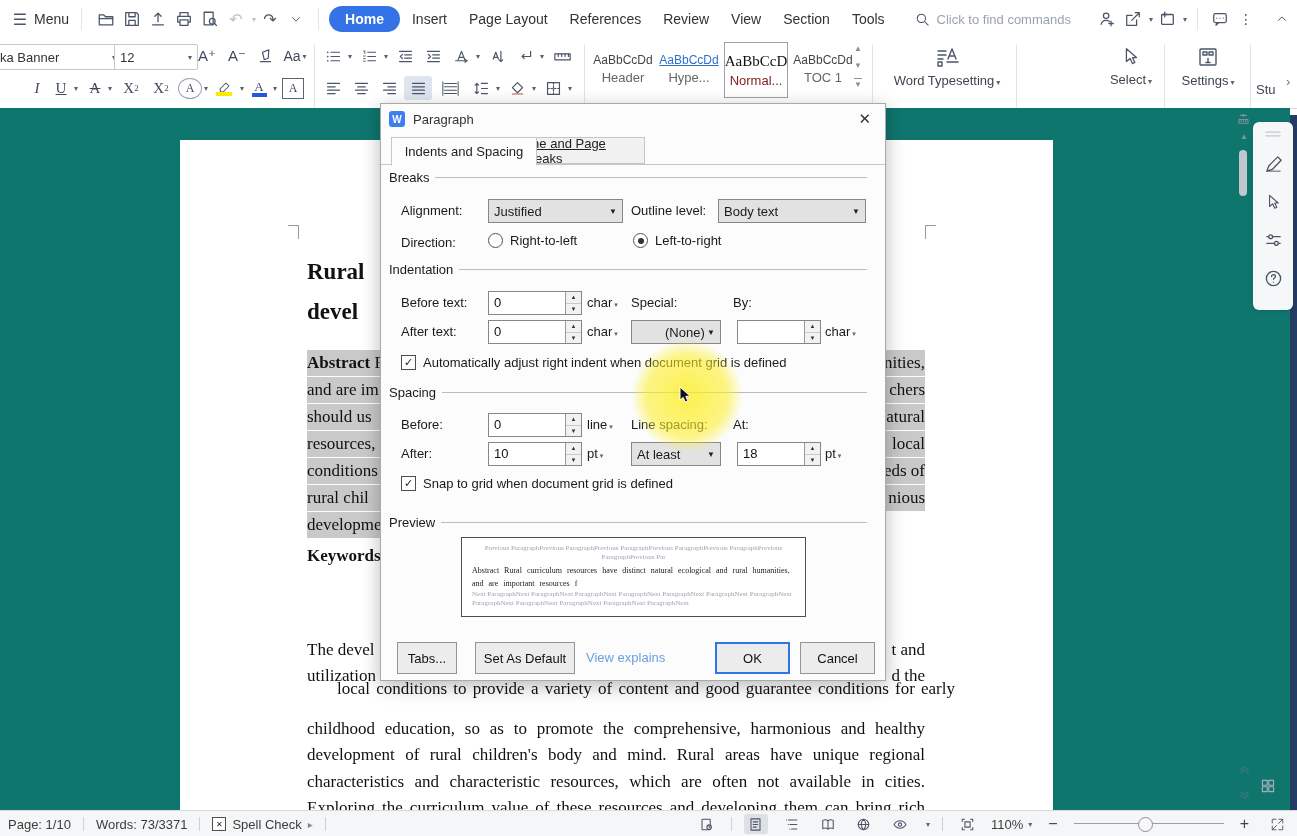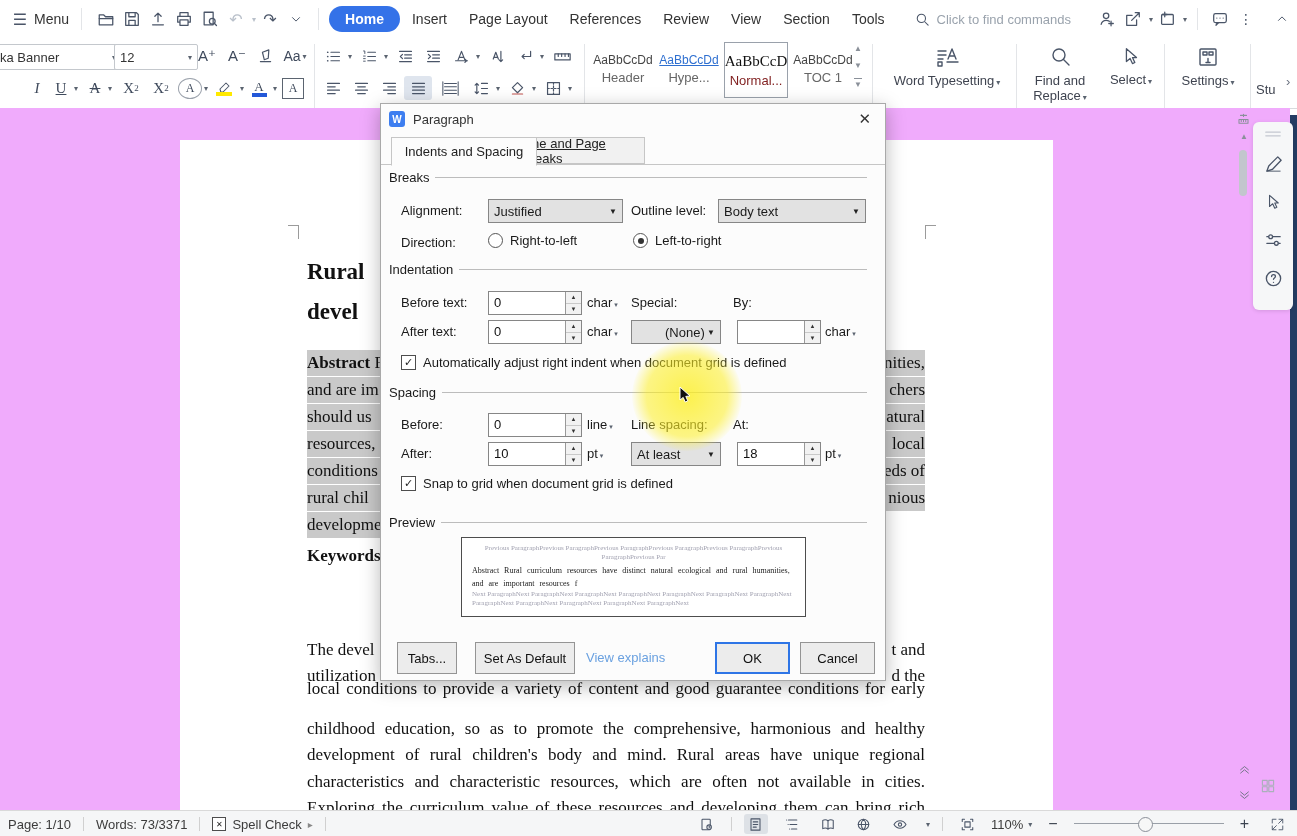--- a/index.html
+++ b/index.html
@@ -38,21 +38,21 @@
   .unit{position:absolute;font-size:13px;color:#1a1a1a;}
   .unit .car{font-size:7px;}
   .chk{position:absolute;display:flex;align-items:center;gap:7px;font-size:13px;color:#1a1a1a;}
   .box{width:13px;height:13px;border:1px solid #4d4d4d;background:#fff;display:inline-flex;align-items:center;justify-content:center;font-size:11px;color:#222;}
   .radio{width:13px;height:13px;border:1px solid #555;border-radius:50%;background:#fff;display:inline-flex;align-items:center;justify-content:center;}
   .radio .dot{width:6px;height:6px;border-radius:50%;background:#333;}
   .dbtn{position:absolute;height:32px;background:#ececec;border:1px solid #949494;display:flex;align-items:center;justify-content:center;font-size:13px;color:#111;box-sizing:border-box;}
   .dtab{position:absolute;top:33px;height:27px;display:flex;align-items:center;justify-content:center;font-size:13px;color:#222;background:#f1f1f1;border:1px solid #c6c6c6;box-sizing:border-box;}
   .dtab.active{background:#fcfcfc;border-bottom:1px solid #fcfcfc;height:29px;z-index:2;}
   
-  #docarea{left:0;top:108px;width:1290px;height:702px;background:#f0abfc;}
+  #docarea{left:0;top:108px;width:1290px;height:702px;background:#0f766e;}
   #page{position:absolute;left:180px;top:32px;width:873px;height:670px;background:#fff;overflow:hidden;font-family:"Liberation Serif","DejaVu Serif",serif;color:#111;}
   .docline{position:absolute;left:127px;width:618px;height:26px;font-size:17px;line-height:26px;display:flex;justify-content:space-between;}
   .docline.sel{background:#c9c9c9;}
   .jline{position:absolute;left:127px;width:618px;height:26px;font-size:17px;line-height:26px;text-align:justify;text-align-last:justify;}
   
   #statusbar{left:0;top:810px;width:1297px;height:26px;background:#f5f6f7;border-top:1px solid #d9d9d9;font-size:13px;color:#3c3c3c;z-index:20;}
   .sdiv{width:1px;height:14px;background:#d0d0d0;}
   .vicon{display:inline-flex;align-items:center;justify-content:center;width:24px;height:20px;border-radius:3px;}
   .vicon.active{background:#dde1e6;}
   #bluestrip{left:1290px;top:115px;width:7px;height:695px;background:#243c63;z-index:15;}
@@ -330,29 +330,20 @@
       <span class="ic" style="width:34px;height:30px;">
           <svg class="s" width="24" height="24" viewBox="0 0 24 24">
             <path d="M3 6h8M3 10h8M3 14h5"></path>
             <rect x="3" y="17" width="4" height="4"></rect>
             <path d="M13 14 17 4l4 10M14.5 11h5M12 17h11"></path>
           </svg>
         </span>
       <div class="biglbl"><span>Word Typesetting</span><span class="car">▾</span></div>
     </div>
     <div class="vdiv abs" style="left:1016px;top:6px;height:92px;"></div>
-    <div class="abs" style="left:1022px;top:4px;width:76px;text-align:center;">
-      <span class="ic" style="width:34px;height:30px;">
-          <svg class="s" width="24" height="24" viewBox="0 0 24 24">
-            <circle cx="11" cy="10" r="6"></circle>
-            <path d="M15.5 14.5 21 20"></path>
-          </svg>
-        </span>
-      <div class="biglbl" style="line-height:15px;"><span>Find and</span><br><span>Replace</span><span class="car">▾</span></div>
-    </div>
     <div class="abs" style="left:1102px;top:4px;width:58px;text-align:center;">
       <span class="ic" style="width:34px;height:30px;">
           <svg class="s" width="22" height="22" viewBox="0 0 24 24">
             <path d="M7 3v14l4-3.4 2.6 5.6 2.6-1.2-2.6-5.4H18z"></path>
           </svg>
         </span>
       <div class="biglbl"><span>Select</span><span class="car">▾</span></div>
     </div>
     <div class="vdiv abs" style="left:1164px;top:6px;height:92px;"></div>
     <div class="abs" style="left:1170px;top:4px;width:76px;text-align:center;">
@@ -412,21 +403,21 @@
       <div class="abs" style="left:127px;top:406px;font-size:17px;font-weight:bold;">Keywords</div>
 
       <div class="docline" style="top:497px;">
           <span>The devel</span>
           <span>t and</span>
         </div>
       <div class="docline" style="top:523px;">
           <span>utilization</span>
           <span>d the</span>
         </div>
-      <div class="jline" style="top:536px;">local conditions to provide a variety of content and good guarantee conditions for early</div>
+      <div class="jline" style="top:536px;margin-left:30px;">local conditions to provide a variety of content and good guarantee conditions for early</div>
       <div class="jline" style="top:576px;">childhood education, so as to promote the comprehensive, harmonious and healthy</div>
       <div class="jline" style="top:602px;">development of rural children's body and mind. Rural areas have unique regional</div>
       <div class="jline" style="top:629px;">characteristics and characteristic resources, which are often not available in cities.</div>
       <div class="jline" style="top:655px;">Exploring the curriculum value of these resources and developing them can bring rich</div>
     </div>
   </div>
 
   <div id="bluestrip" class="abs"></div>
   <span class="abs" style="left:1236px;top:112px;z-index:16;">
       <svg class="s" width="15" height="15" viewBox="0 0 20 20" style="stroke:#8a909a;">

